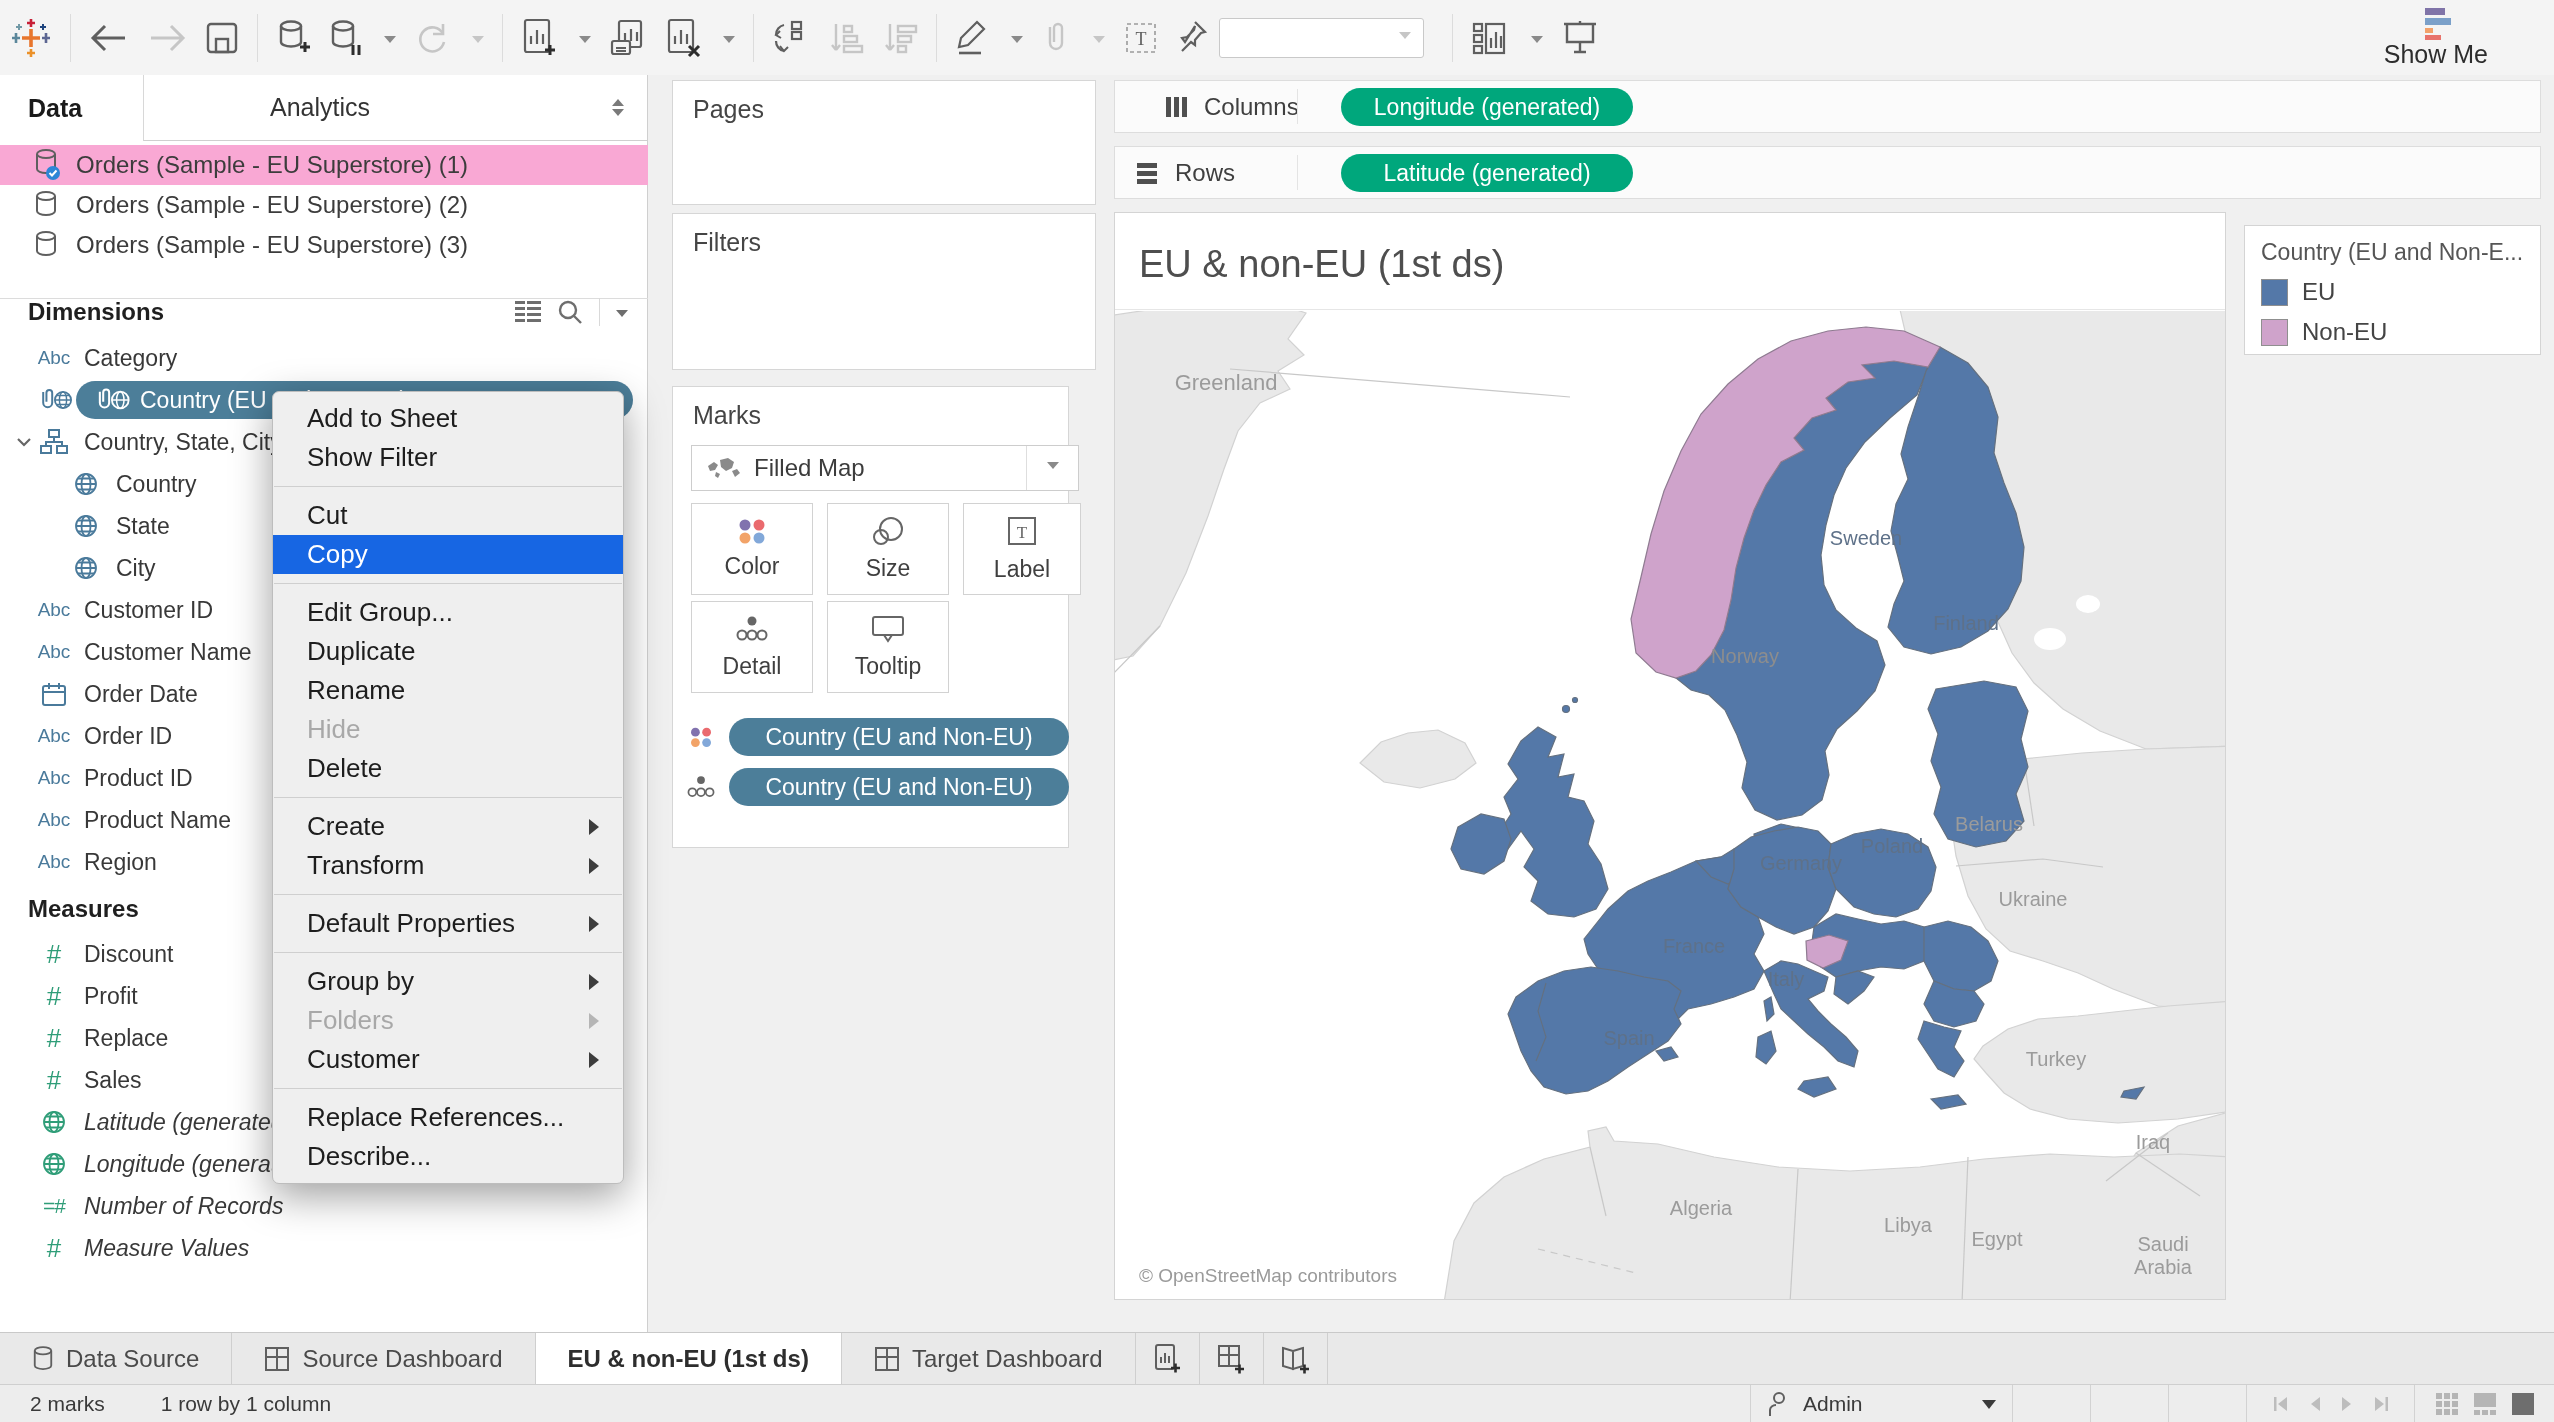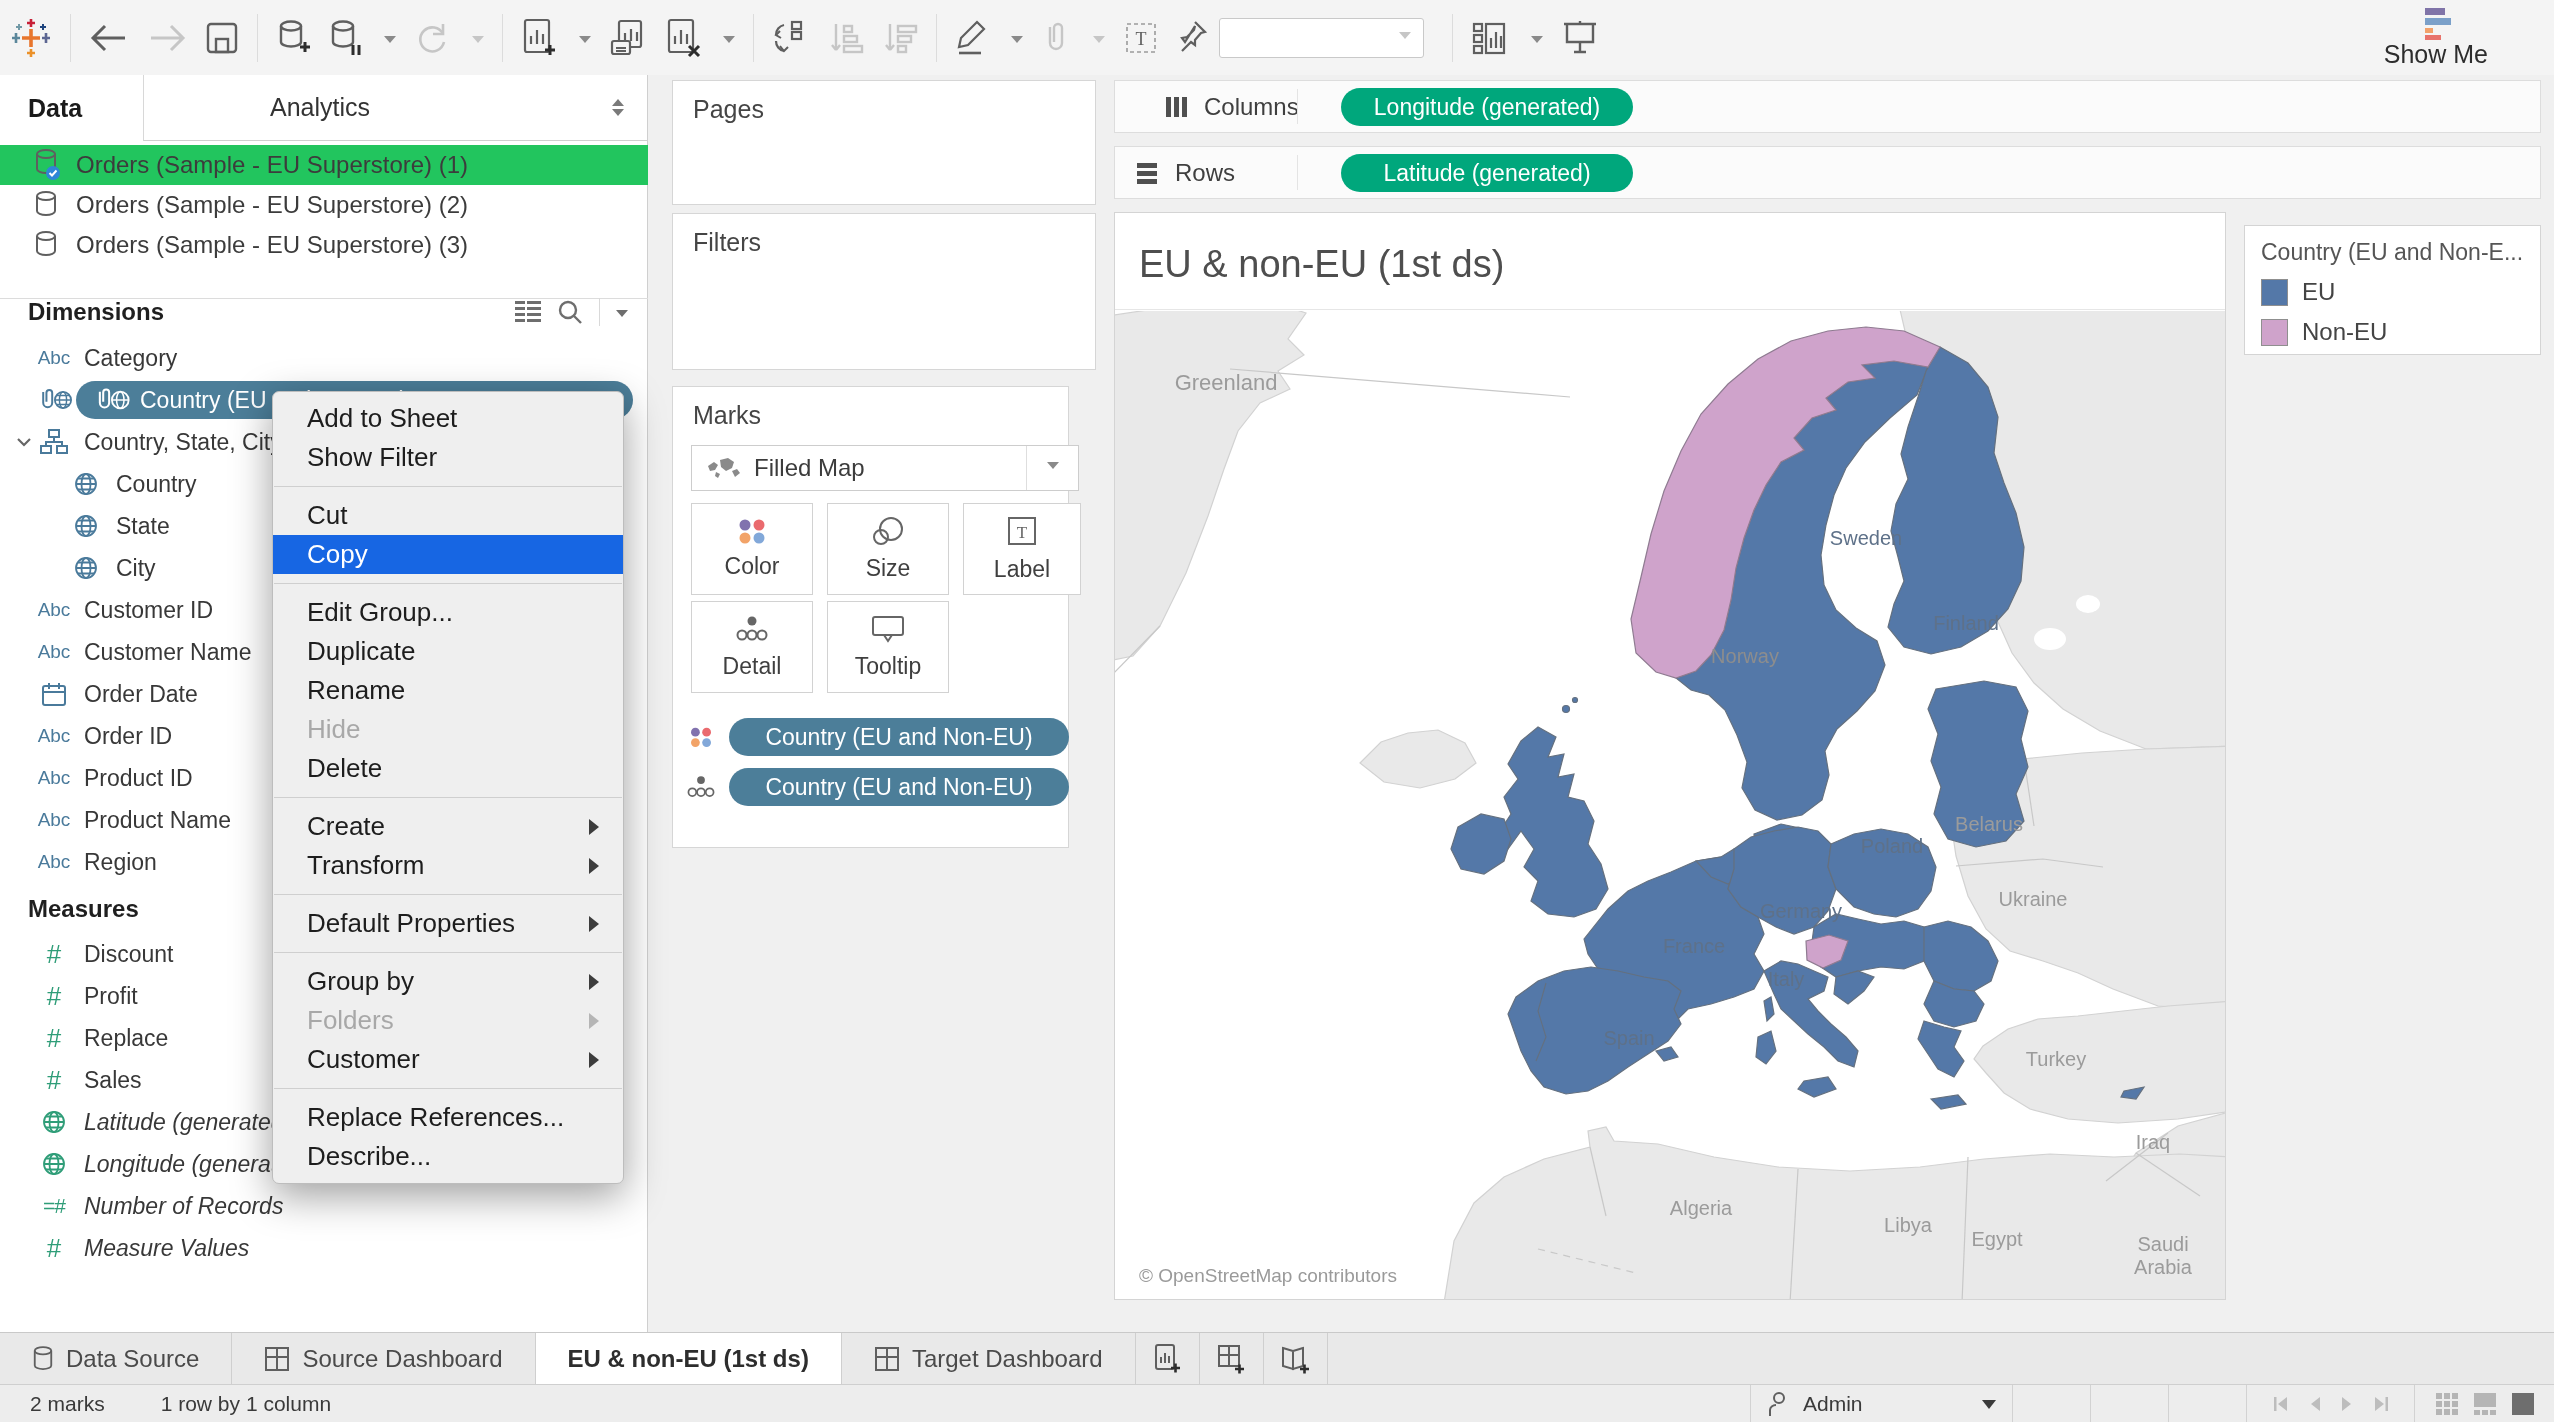--- a/index.html
+++ b/index.html
@@ -29,21 +29,21 @@
     padding-left:28px; font-size:25px; font-weight:bold; color:#1a1a1a; background:#fff; }
   #tab-analytics { position:absolute; left:143px; top:0; width:505px; height:66px; display:flex; align-items:center;
     padding-left:126px; font-size:25px; color:#333; border-left:1px solid #d8d8d8; border-bottom:1px solid #cfcfcf; }
   .updown { margin-left:auto; margin-right:24px; display:flex; flex-direction:column; gap:3px; }
   .updown i { width:0; height:0; border:6px solid transparent; display:block; }
   .updown i.u { border-bottom:7px solid #7a7a7a; }
   .updown i.d { border-top:7px solid #7a7a7a; }
 
   .src-row { position:absolute; left:0; width:648px; height:40px; display:flex; align-items:center; padding-left:34px; font-size:24px; color:#3c3c3c; }
   .src-row .lbl { margin-left:14px; white-space:nowrap; }
-  .src-row.sel { background:#22c55e; }
+  .src-row.sel { background:#f9a8d4; }
 
   #pane-divider { position:absolute; left:0; top:223px; width:648px; height:1px; background:#dcdcdc; }
 
   .pane-header { position:absolute; left:0; width:648px; height:44px; display:flex; align-items:center; padding-left:28px;
     font-size:24px; font-weight:bold; color:#1f1f1f; }
   .hdr-icons { margin-left:auto; margin-right:20px; display:flex; align-items:center; gap:16px; }
   .hdr-sep { width:1px; height:28px; background:#d9d9d9; }
   .caret-small { width:0; height:0; border:6px solid transparent; border-top:7px solid #6e6e6e; margin-top:8px; }
 
   .frow { height:42px; display:flex; align-items:center; padding-left:36px; font-size:23px; color:#383838; position:relative; }
@@ -739,21 +739,21 @@
           </g>
         </g>
       </svg>
       <span class="mlab big" style="left:111px; top:72px;">Greenland</span>
       <span class="mlab on-pink" style="left:630px; top:345px;">Norway</span>
       <span class="mlab on-blue" style="left:751px; top:227px;">Sweden</span>
       <span class="mlab on-blue" style="left:851px; top:312px;">Finland</span>
       <span class="mlab on-blue" style="left:777px; top:535px;">Poland</span>
       <span class="mlab" style="left:874px; top:513px;">Belarus</span>
       <span class="mlab" style="left:918px; top:588px;">Ukraine</span>
-      <span class="mlab on-blue" style="left:686px; top:552px;margin-top:48px;">Germany</span>
+      <span class="mlab on-blue" style="left:686px; top:552px;">Germany</span>
       <span class="mlab on-blue" style="left:579px; top:635px;">France</span>
       <span class="mlab on-blue" style="left:671px; top:668px;">Italy</span>
       <span class="mlab on-blue" style="left:514px; top:727px;">Spain</span>
       <span class="mlab" style="left:941px; top:748px;">Turkey</span>
       <span class="mlab" style="left:1038px; top:831px;">Iraq</span>
       <span class="mlab" style="left:586px; top:897px;">Algeria</span>
       <span class="mlab" style="left:793px; top:914px;">Libya</span>
       <span class="mlab" style="left:882px; top:928px;">Egypt</span>
       <span class="mlab wrap" style="left:1048px; top:945px;">Saudi Arabia</span>
       <span id="attribution">© OpenStreetMap contributors</span>

